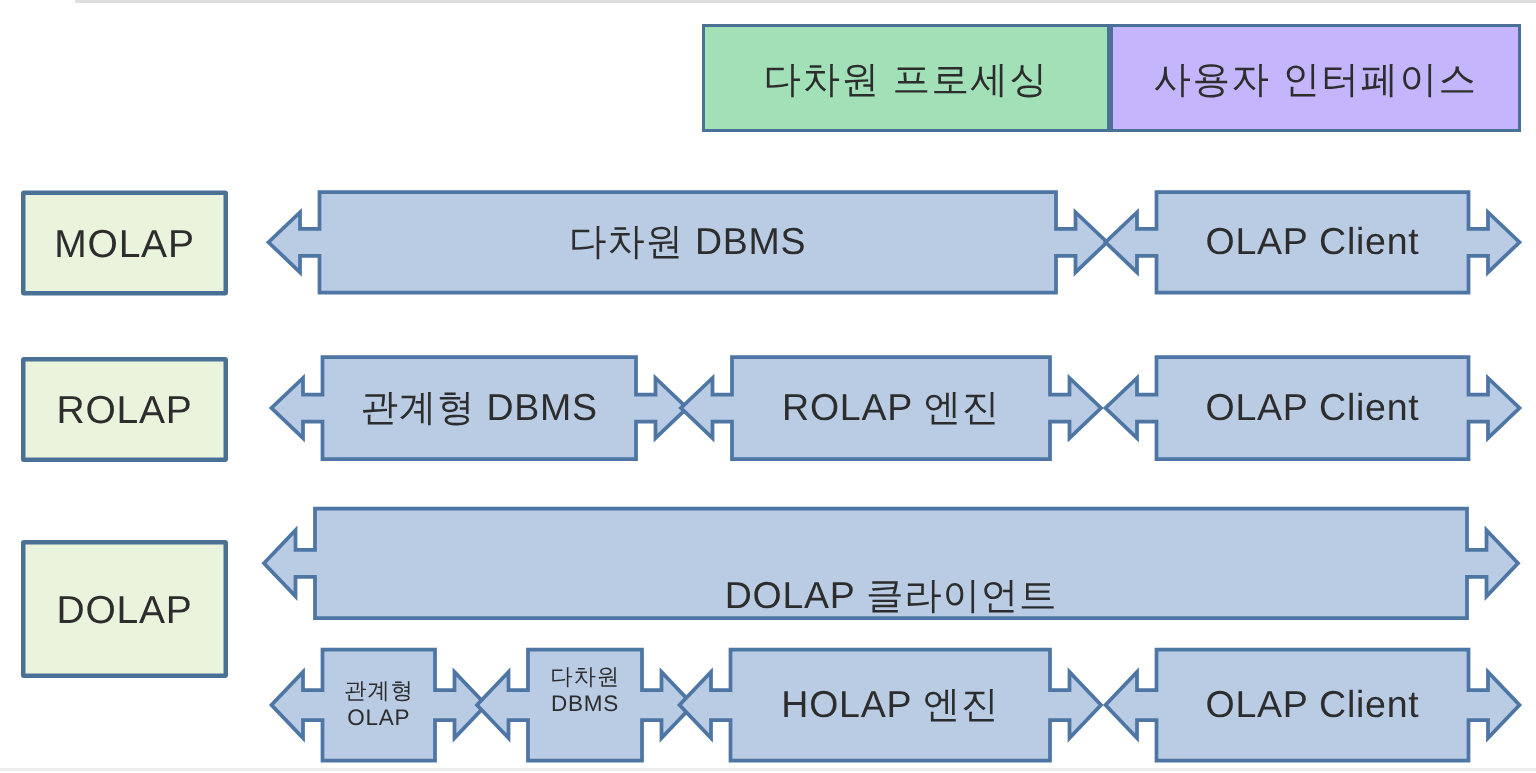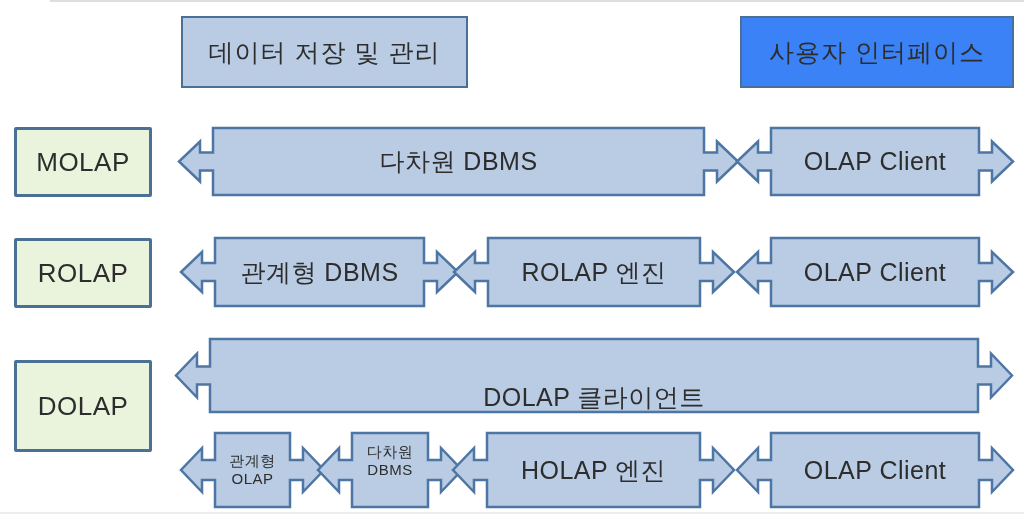--- a/index.html
+++ b/index.html
@@ -41,24 +41,24 @@
   .arrowbox.small .albl{font-size:15px;line-height:1.2;}
 </style>
 </head>
 <body>
 
 <div class="canvas">
 
   <div class="artifact-line" style="left:50px;top:0;width:974px;height:2px;"></div>
   <div class="artifact-line" style="left:0;top:512px;width:1024px;height:2px;opacity:.35;"></div>
 
-  <div class="header" style="left: 181px; width: 287px; background: rgb(185, 204, 228);">
-    <span>데이터 저장 및 관리</span>
+  <div class="header" style="left: 468px; width: 272px; background: rgb(162, 224, 184);">
+    <span>다차원 프로세싱</span>
   </div>
-  <div class="header" style="left: 740px; width: 274px; background: #3b82f6;">
+  <div class="header" style="left: 740px; width: 274px; background: #c4b5fd;">
     <span>사용자 인터페이스</span>
   </div>
 
   <div class="rowlabel" style="top:127px;height:70px;">
     <span>MOLAP</span>
   </div>
   <div class="rowlabel" style="top:238px;height:70px;">
     <span>ROLAP</span>
   </div>
   <div class="rowlabel" style="top:360px;height:92px;">

